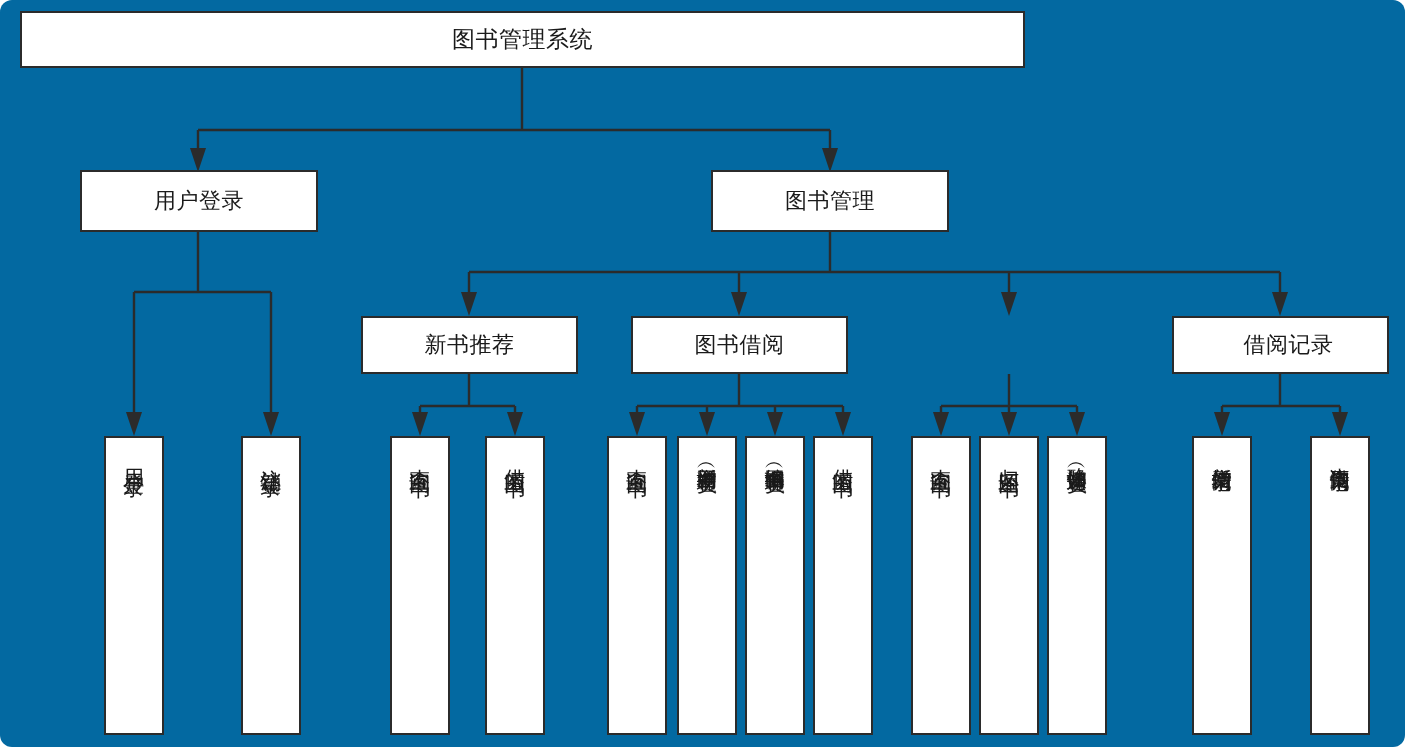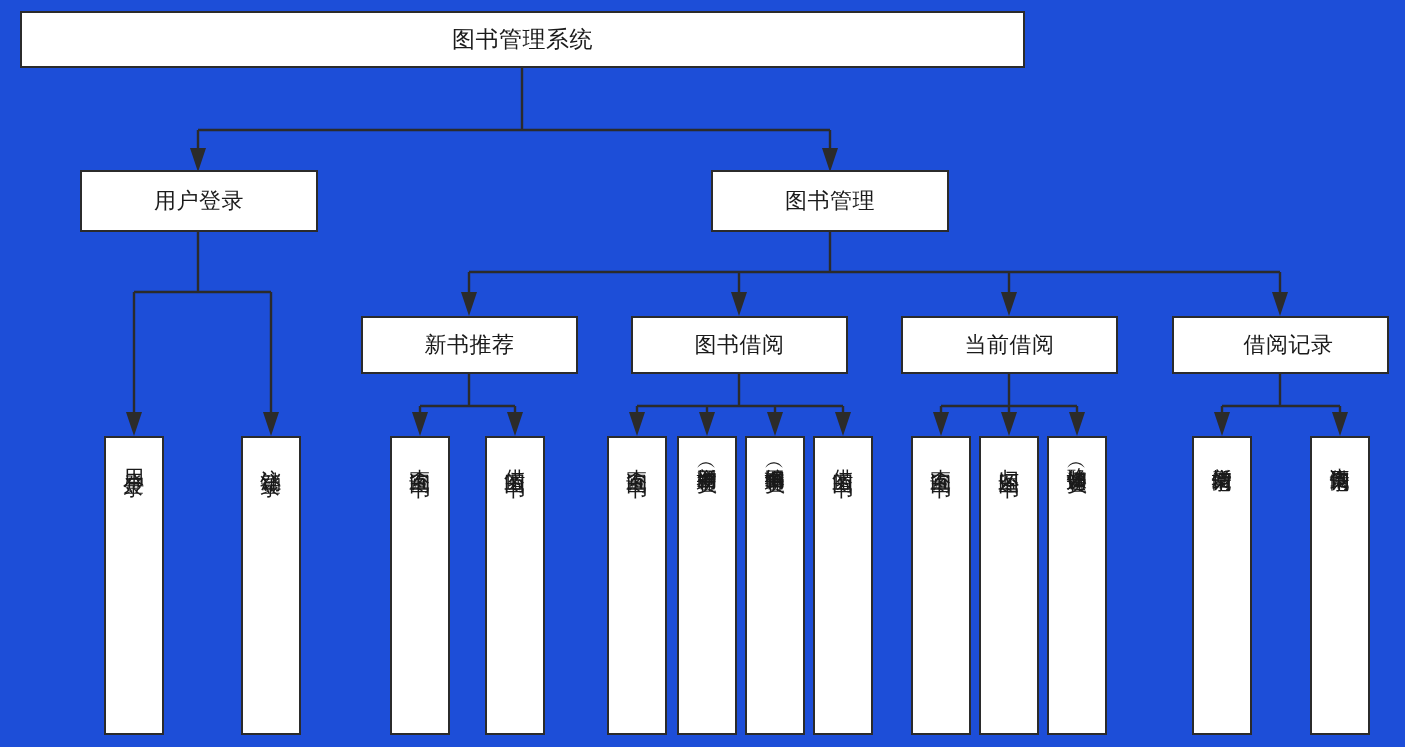--- a/index.html
+++ b/index.html
@@ -7,22 +7,23 @@
     padding: 0;
     background: #ffffff;
   }
   body {
     font-family: "Liberation Sans", "DejaVu Sans", sans-serif;
   }
   #canvas {
     position: relative;
     width: 1405px;
     height: 747px;
-    background: #1d4ed8;
+    background: #0369a1;
     overflow: hidden;
+    border-radius: 12px;
   }
   .node {
     position: absolute;
     box-sizing: border-box;
     border: 2px solid #2b2b2b;
     background: #ffffff;
     display: flex;
     align-items: center;
     justify-content: center;
     color: #1a1a1a;
@@ -131,23 +132,20 @@
   <div class="node h" style="left:711px; top:170px; width:238px; height:62px;">
     <span class="lbl">图书管理</span>
   </div>
 
   <div class="node h" style="left:361px; top:316px; width:217px; height:58px;">
     <span class="lbl">新书推荐</span>
   </div>
   <div class="node h" style="left:631px; top:316px; width:217px; height:58px;justify-content:center;">
     <span class="lbl">图书借阅</span>
   </div>
-  <div class="node h" style="left:901px; top:316px; width:217px; height:58px;">
-    <span class="lbl">当前借阅</span>
-  </div>
   <div class="node h" style="left:1172px; top:316px; width:217px; height:58px;padding-left:16px;">
     <span class="lbl">借阅记录</span>
   </div>
 
   <div class="node v" style="left:104px; top:436px; width:60px; height:299px;">
     <span class="lbl">用户登录</span>
   </div>
   <div class="node v" style="left:241px; top:436px; width:60px; height:299px;">
     <span class="lbl">注销登录</span>
   </div>

